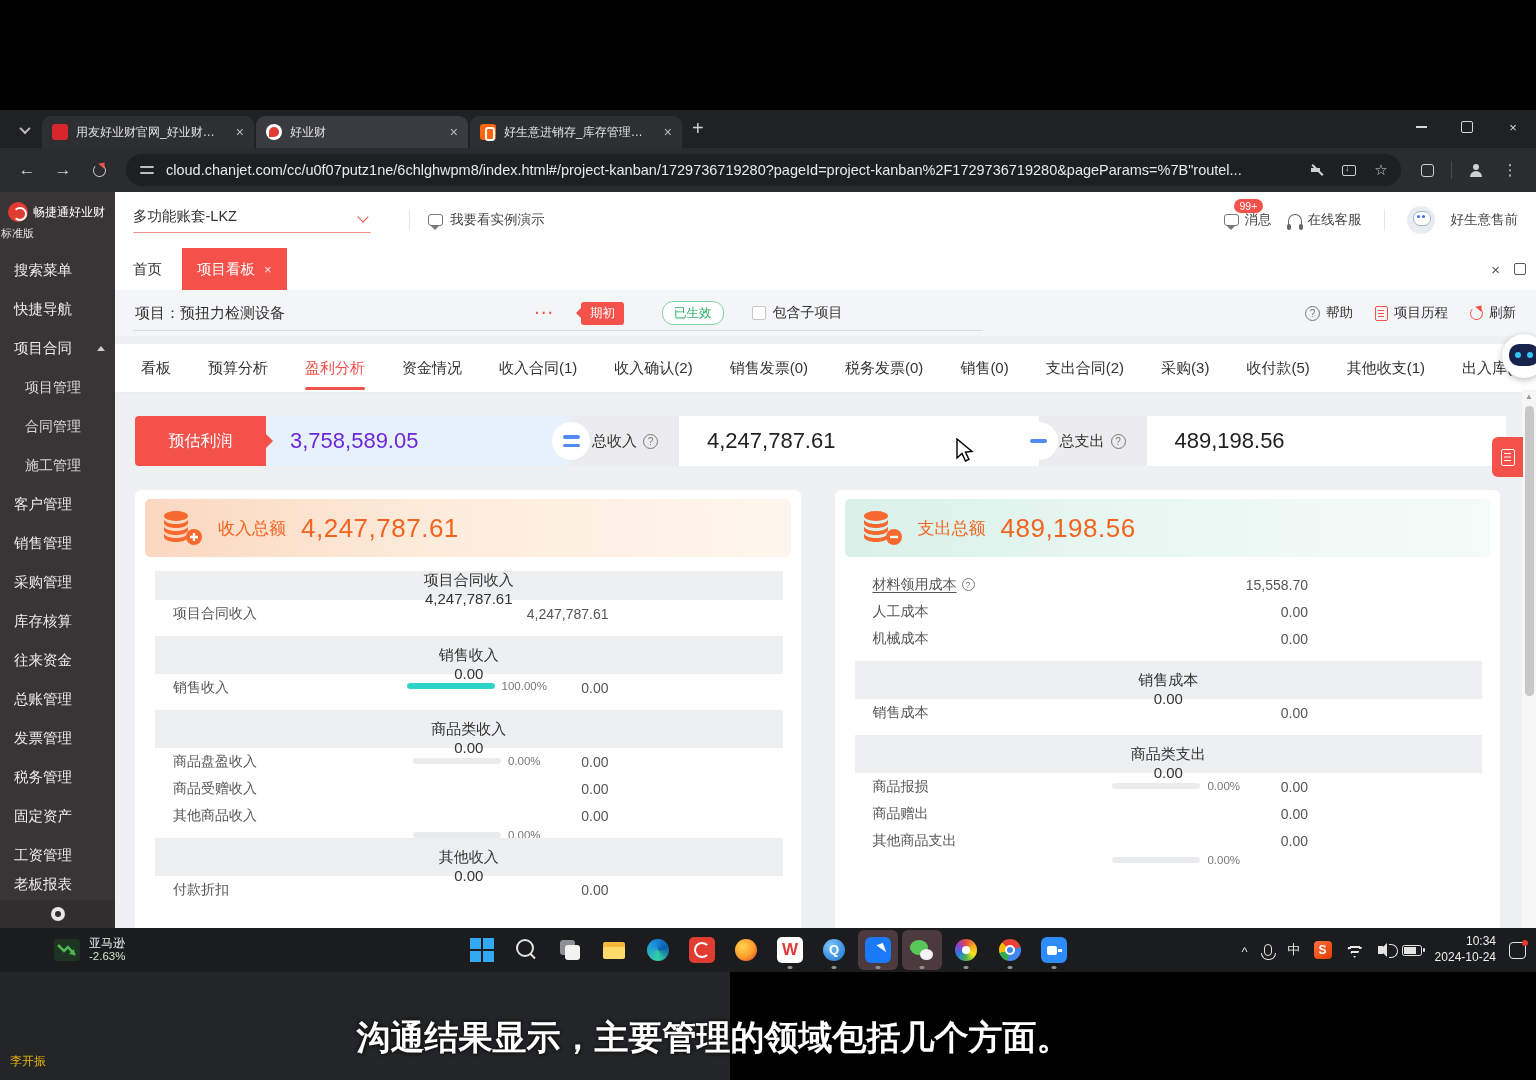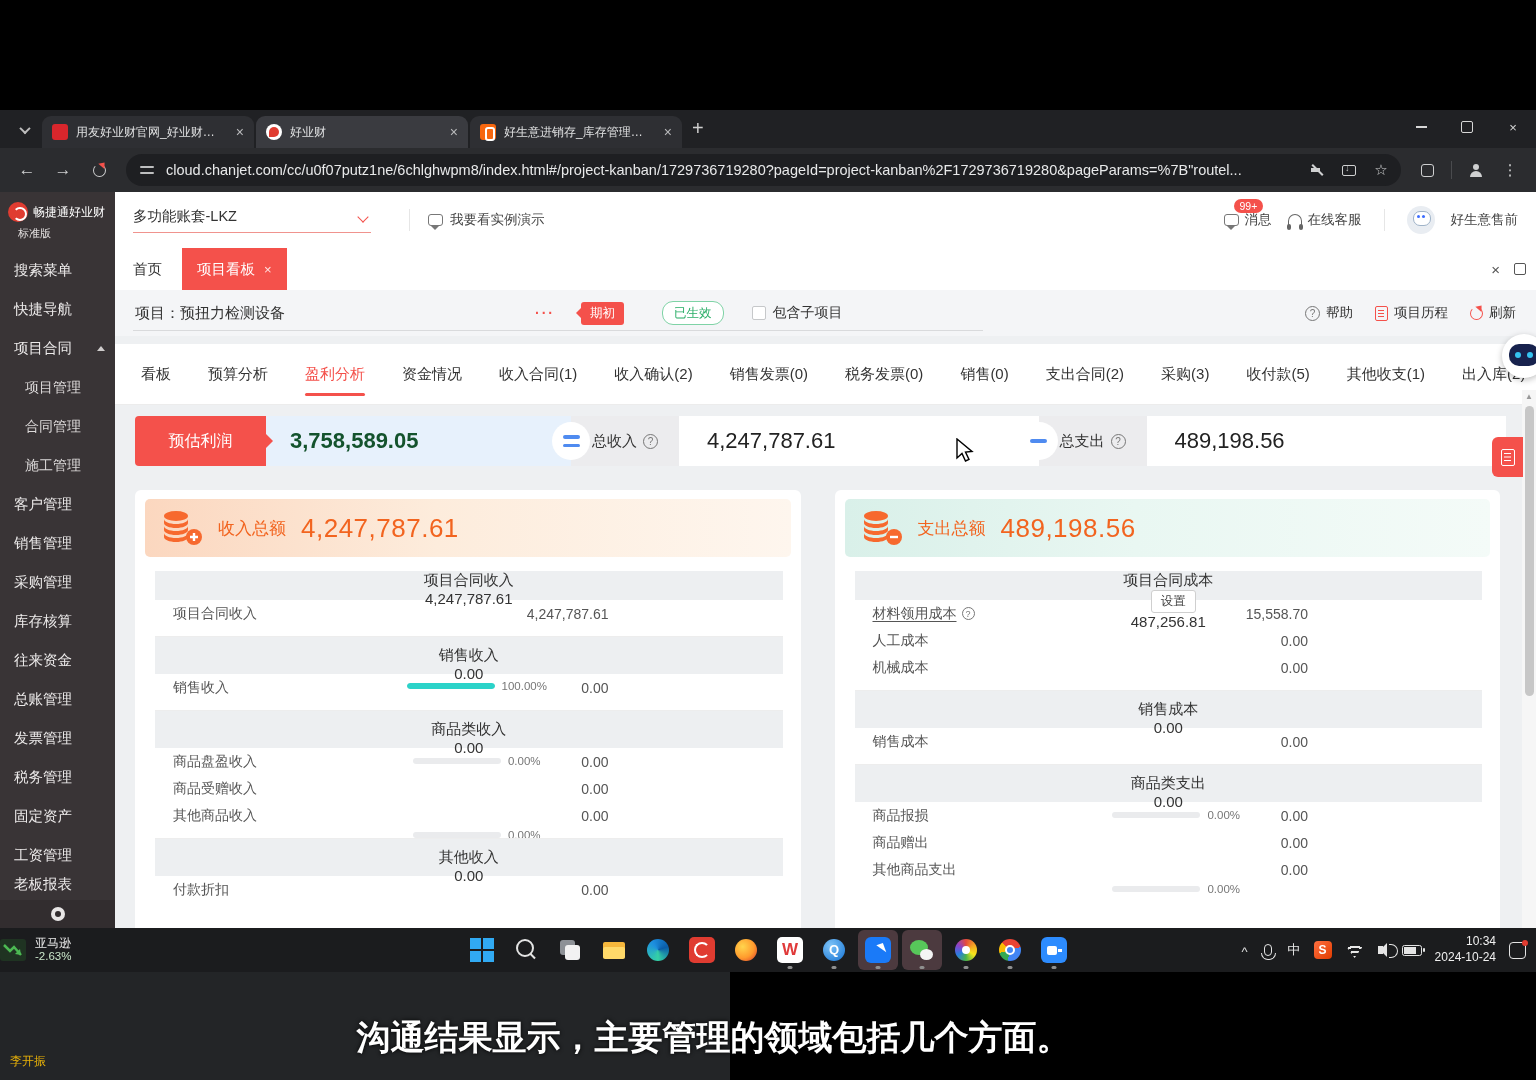--- a/index.html
+++ b/index.html
@@ -45,21 +45,21 @@
   .person::before{content:"";position:absolute;left:3px;top:0;width:6px;height:6px;border-radius:50%;background:#cfd0d1;}
   .person::after{content:"";position:absolute;left:0;bottom:-1px;width:12px;height:6px;border-radius:6px 6px 0 0;background:#cfd0d1;}
   .vdiv{width:1px;height:18px;background:#4a4b4e;margin:0 4px;}
   
   .app{position:absolute;left:0;top:82px;right:0;bottom:0;display:flex;}
   .sidebar{width:115px;flex:0 0 115px;background:#393436;color:#eceaea;position:relative;overflow:hidden;}
   .logo-row{display:flex;align-items:center;gap:5px;padding:10px 6px 0 8px;}
   .logo-mark{width:20px;height:20px;border-radius:50%;background:#e03c31;position:relative;flex:0 0 20px;}
   .logo-mark::after{content:"";position:absolute;left:5px;top:5px;width:10px;height:10px;border:2px solid #fff;border-radius:50%;border-left-color:transparent;}
   .logo-title{font-size:12px;color:#fff;white-space:nowrap;}
-  .logo-ed{font-size:11px;color:#e3e0e0;padding:4px 0 6px 18px;}
+  .logo-ed{font-size:11px;color:#e3e0e0;padding:4px 0 6px 1px;}
   .snav{padding-top:4px;}
   .sitem{height:39px;display:flex;align-items:center;padding-left:14px;font-size:14.5px;color:#eceaea;}
   .sitem.sub{padding-left:25px;font-size:14px;color:#dcd9d9;}
   .sitem.clip{height:20px;overflow:hidden;align-items:flex-start;}
   .s-arrow{margin-left:auto;margin-right:10px;width:0;height:0;border-left:4px solid transparent;border-right:4px solid transparent;border-bottom:5px solid #cfcccc;}
   .side-foot{position:absolute;left:0;right:0;bottom:0;height:28px;background:#322d2f;display:flex;align-items:center;justify-content:center;}
   .gear{width:14px;height:14px;border-radius:50%;background:#e8e6e6;position:relative;}
   .gear::after{content:"";position:absolute;left:4px;top:4px;width:6px;height:6px;border-radius:50%;background:#322d2f;}
   .gear.dark{background:#8f8b8d;} .gear.dark::after{background:#fff;}
   .main{flex:1;min-width:0;display:flex;flex-direction:column;background:#edeff1;position:relative;}
@@ -99,29 +99,29 @@
   .badge-live{margin-left:38px;border:1px solid #7fd3a6;color:#2aae67;background:#fff;font-size:12.5px;border-radius:11px;padding:2.5px 11px;}
   .chkwrap{display:flex;align-items:center;gap:7px;margin-left:28px;font-size:14px;color:#333;}
   .chk{width:14px;height:14px;border:1px solid #c6c8ca;border-radius:2px;background:#fff;}
   .projbar-right{margin-left:auto;display:flex;align-items:center;gap:22px;font-size:13.5px;color:#333;}
   .pr-item{display:flex;align-items:center;gap:6px;}
   .helpc{width:15px;height:15px;border:1.3px solid #777;border-radius:50%;color:#777;font-size:10px;display:inline-flex;align-items:center;justify-content:center;}
   .docico{width:13px;height:15px;border:1.6px solid #f4514b;border-radius:2px;position:relative;}
   .docico::after{content:"";position:absolute;left:2px;top:3px;width:6px;height:1.5px;background:#f4514b;box-shadow:0 3px 0 #f4514b,0 6px 0 #f4514b;}
   .refr{width:13px;height:13px;border:1.8px solid #f4514b;border-radius:50%;border-top-color:transparent;position:relative;}
   .refr::after{content:"";position:absolute;right:-2px;top:-3px;border-left:4px solid transparent;border-right:4px solid transparent;border-bottom:5px solid #f4514b;transform:rotate(40deg);}
-  .tabstrip{height:60px;background:#fff;margin-top:8px;display:flex;align-items:center;padding:0 26px;gap:37px;position:relative;box-shadow:0 1px 0 #ececec;}
+  .tabstrip{height:48px;background:#fff;margin-top:8px;display:flex;align-items:center;padding:0 26px;gap:37px;position:relative;box-shadow:0 1px 0 #ececec;}
   .dtab{font-size:15px;color:#333;position:relative;white-space:nowrap;}
   .dtab.active{color:#f4514b;}
   .dtab.active::after{content:"";position:absolute;left:0;right:0;bottom:-12px;height:3px;background:#f4514b;border-radius:2px;}
   
   .sumrow{position:absolute;left:20px;right:30px;top:126px;height:50px;display:flex;align-items:stretch;}
   .profit-chip{background:#f4514b;color:#fff;font-size:16px;display:flex;align-items:center;justify-content:center;width:131px;border-radius:4px 0 0 4px;position:relative;z-index:1;}
   .profit-chip::after{content:"";position:absolute;right:-7px;top:50%;transform:translateY(-50%);border-top:7px solid transparent;border-bottom:7px solid transparent;border-left:7px solid #f4514b;}
-  .bluebox{background:#e7f1fc;width:305px;display:flex;align-items:center;padding-left:24px;font-size:22px;color:#14532d;font-weight:bold;}
+  .bluebox{background:#e7f1fc;width:305px;display:flex;align-items:center;padding-left:24px;font-size:22px;color:#6d28d9;}
   .opcirc{width:38px;height:38px;background:#fff;border-radius:50%;align-self:center;display:flex;flex-direction:column;align-items:center;justify-content:center;gap:5px;margin:0 -19px;z-index:2;}
   .opbar{width:17px;height:3.5px;background:#4f8bf0;border-radius:2px;}
   .graybox{background:#ececee;width:108px;display:flex;align-items:center;justify-content:center;gap:6px;font-size:15px;color:#333;}
   .whitebox{background:#fff;flex:1;display:flex;align-items:center;padding-left:28px;font-size:22px;color:#222;}
   
   .cards{position:absolute;left:20px;right:36px;top:200px;bottom:-80px;display:flex;gap:34px;}
   .card{flex:1;background:#fff;border-radius:6px;padding:9px 10px 0;overflow:hidden;min-width:0;}
   .chead{height:58px;border-radius:5px;display:flex;align-items:center;gap:15px;padding:0 16px;}
   .chead.income{background:linear-gradient(90deg,#fbd7bf,#fdecdc 45%,#fef6ee);}
   .chead.expense{background:linear-gradient(90deg,#d9f0e9,#e9f7f2 45%,#f4fbf8);}
@@ -148,21 +148,21 @@
   .vthumb{position:absolute;left:2.5px;top:16px;width:9px;height:290px;background:#c7c7c7;border-radius:5px;}
   .floatdoc{position:absolute;right:13px;top:147px;width:31px;height:40px;background:#f4514b;border-radius:6px 0 0 6px;display:flex;align-items:center;justify-content:center;z-index:6;}
   .floatdoc .mini{width:14px;height:17px;border:1.7px solid #fff;border-radius:2px;position:relative;}
   .floatdoc .mini::after{content:"";position:absolute;left:2px;top:3px;width:7px;height:1.5px;background:#fff;box-shadow:0 3.5px 0 #fff,0 7px 0 #fff;}
   .robot{position:absolute;right:-10px;top:44px;width:44px;height:44px;border-radius:50%;background:#fff;box-shadow:0 2px 6px rgba(0,0,0,.25);z-index:6;}
   .robot::before{content:"";position:absolute;left:7px;top:10px;width:30px;height:22px;border-radius:10px;background:#17224d;}
   .robot::after{content:"";position:absolute;left:13px;top:18px;width:6px;height:6px;border-radius:50%;background:#35c3f0;box-shadow:12px 0 0 #35c3f0;}
   .cursor{position:absolute;left:840px;top:148px;z-index:9;}
   
   .taskbar{position:absolute;left:0;top:928px;width:1536px;height:44px;background:#1b1c1e;}
-  .widget{position:absolute;left:0;top:0;height:44px;display:flex;align-items:center;gap:9px;}
+  .widget{position:absolute;left:14px;top:0;height:44px;display:flex;align-items:center;gap:9px;padding-left:40px;}
   .wtxt{line-height:1.2;}
   .wname{color:#e8e8e8;font-size:12px;}
   .wchg{color:#c9e6c9;font-size:11.5px;}
   .tbicons{position:absolute;left:50%;top:2px;transform:translateX(-50%);display:flex;gap:4px;}
   .tbi{width:40px;height:40px;border-radius:6px;display:flex;align-items:center;justify-content:center;position:relative;}
   .tbi.active{background:#4c3a3f;}
   .tbi .dot{position:absolute;bottom:1px;left:50%;transform:translateX(-50%);width:5px;height:3px;border-radius:2px;background:#8f8f8f;}
   .ic{width:26px;height:26px;position:relative;display:flex;align-items:center;justify-content:center;}
   .tb-start .ic{background:linear-gradient(#31aaf3,#31aaf3) 1px 1px/11px 11px no-repeat,linear-gradient(#31aaf3,#31aaf3) 14px 1px/11px 11px no-repeat,linear-gradient(#31aaf3,#31aaf3) 1px 14px/11px 11px no-repeat,linear-gradient(#31aaf3,#31aaf3) 14px 14px/11px 11px no-repeat;}
   .tb-search .ic::before{content:"";width:14px;height:14px;border:2.2px solid #e4e4e4;border-radius:50%;position:absolute;left:3px;top:2px;}
@@ -627,32 +627,20 @@
                     <path d="M3 24c0 2.8 5.4 5 12 5s12-2.2 12-5v4c0 2.8-5.4 5-12 5S3 30.8 3 28z"></path>
                     <circle cx="33" cy="28" r="8"></circle>
                   </g>
                   <path d="M29 28h8" stroke="#fff" stroke-width="2.4"></path>
                 </svg>
                 <span class="ctitle">支出总额</span>
                 <span class="ctotal">489,198.56</span>
               </div>
               <div class="crows">
 
-                  <div class="crow main">
-                    <span class="lbl">项目合同成本</span>
-                    <button class="setbtn">设置</button>
-
-                    <span class="val">487,256.81</span>
-                    <span class="barbox">
-                      <span class="track">
-                        <span class="fill" style="width: 99.6%;"></span>
-                      </span>
-                      <span class="pct">99.60%</span>
-                    </span>
-                  </div>
 
                   <div class="crow sub">
                     <span class="lbl uline">材料领用成本</span>
 
                     <span class="helpc">?</span>
 
                     <span class="val">15,558.70</span>
                     <span class="barbox">
                       
                       

